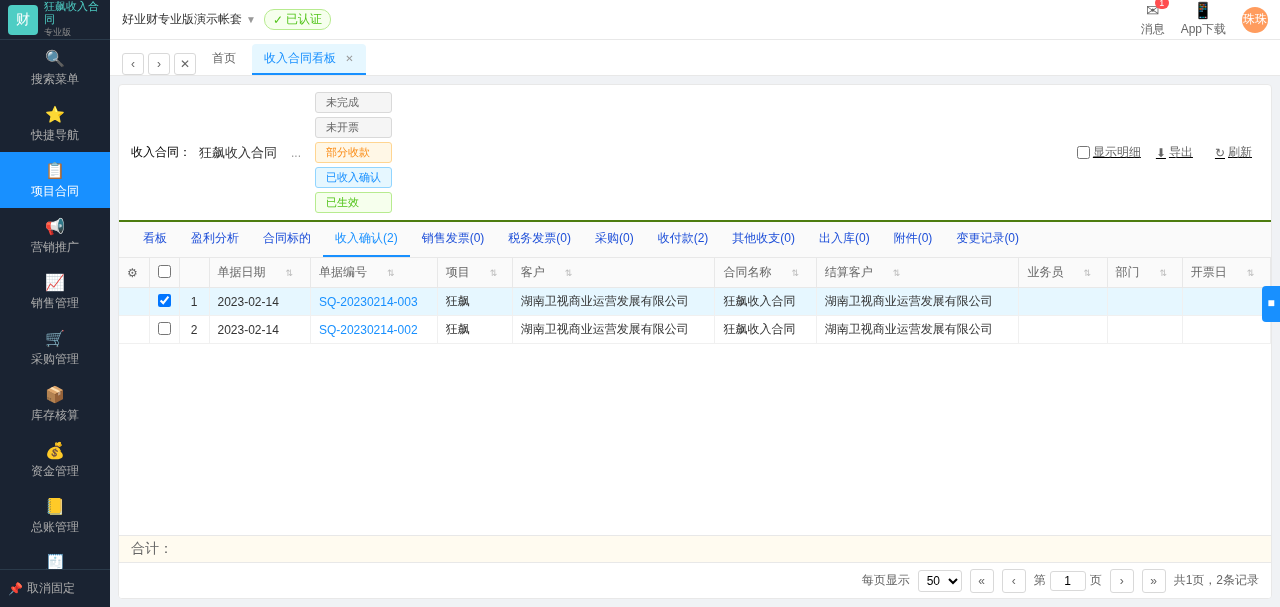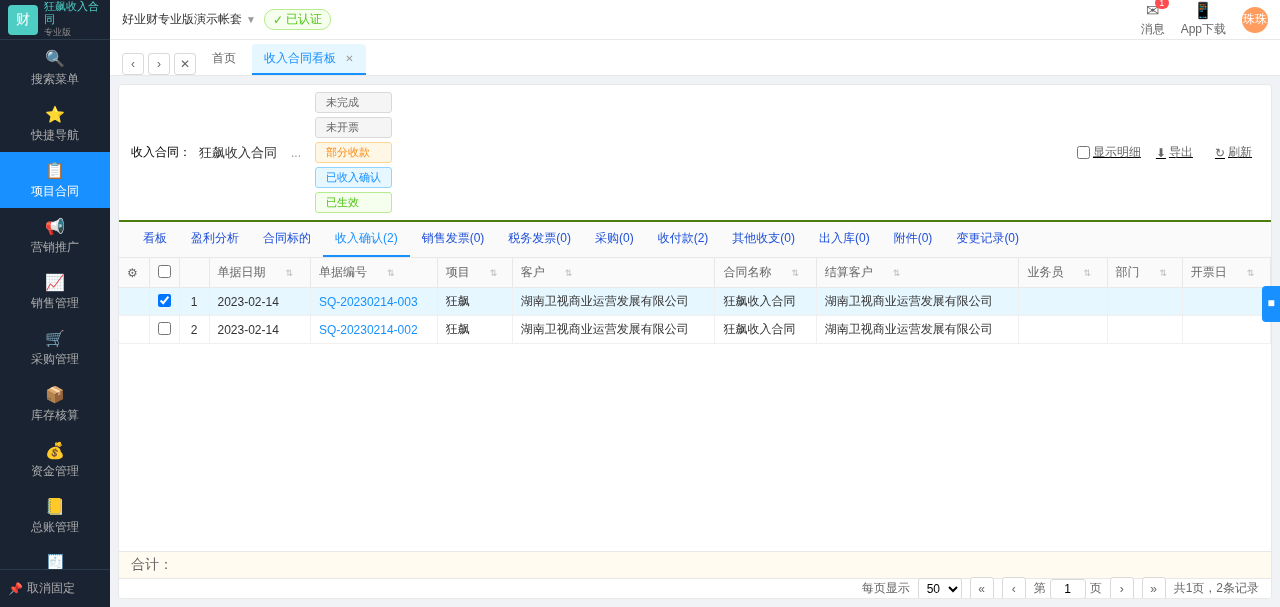--- a/index.html
+++ b/index.html
@@ -76,21 +76,21 @@
     .checkbox-cell { text-align: center; }
     .row-num { color: #999; text-align: center; }
     .settings-icon { text-align: center; }
 
     
     .table-footer { border-top: 1px solid #e8e8e8; background: #fffbf0; padding: 4px 12px; flex-shrink: 0; }
     .total-row { display: flex; align-items: center; gap: 8px; }
     .total-label { color: #666; font-size: 14px; }
 
     
-    .pagination-bar { height: 20px; background: #fff; border-top: 1px solid #e8e8e8; display: flex; align-items: center; justify-content: flex-end; padding: 0 12px; gap: 8px; flex-shrink: 0; }
+    .pagination-bar { height: 36px; background: #fff; border-top: 1px solid #e8e8e8; display: flex; align-items: center; justify-content: flex-end; padding: 0 12px; gap: 8px; flex-shrink: 0; }
     .page-size-label { color: #666; }
     .page-size-select { border: 1px solid #d9d9d9; border-radius: 3px; padding: 2px 4px; background: #fff; cursor: pointer; }
     .page-btn { width: 24px; height: 24px; border: 1px solid #d9d9d9; border-radius: 3px; background: #fff; cursor: pointer; display: flex; align-items: center; justify-content: center; color: #666; font-size: 12px; }
     .page-btn:disabled { color: #d9d9d9; cursor: not-allowed; }
     .page-info { color: #666; display: flex; align-items: center; gap: 4px; }
     .page-input { width: 36px; border: 1px solid #d9d9d9; border-radius: 3px; padding: 2px 4px; text-align: center; }
     .total-info { color: #666; }
 
     
     .table-container::-webkit-scrollbar { height: 6px; width: 6px; }

